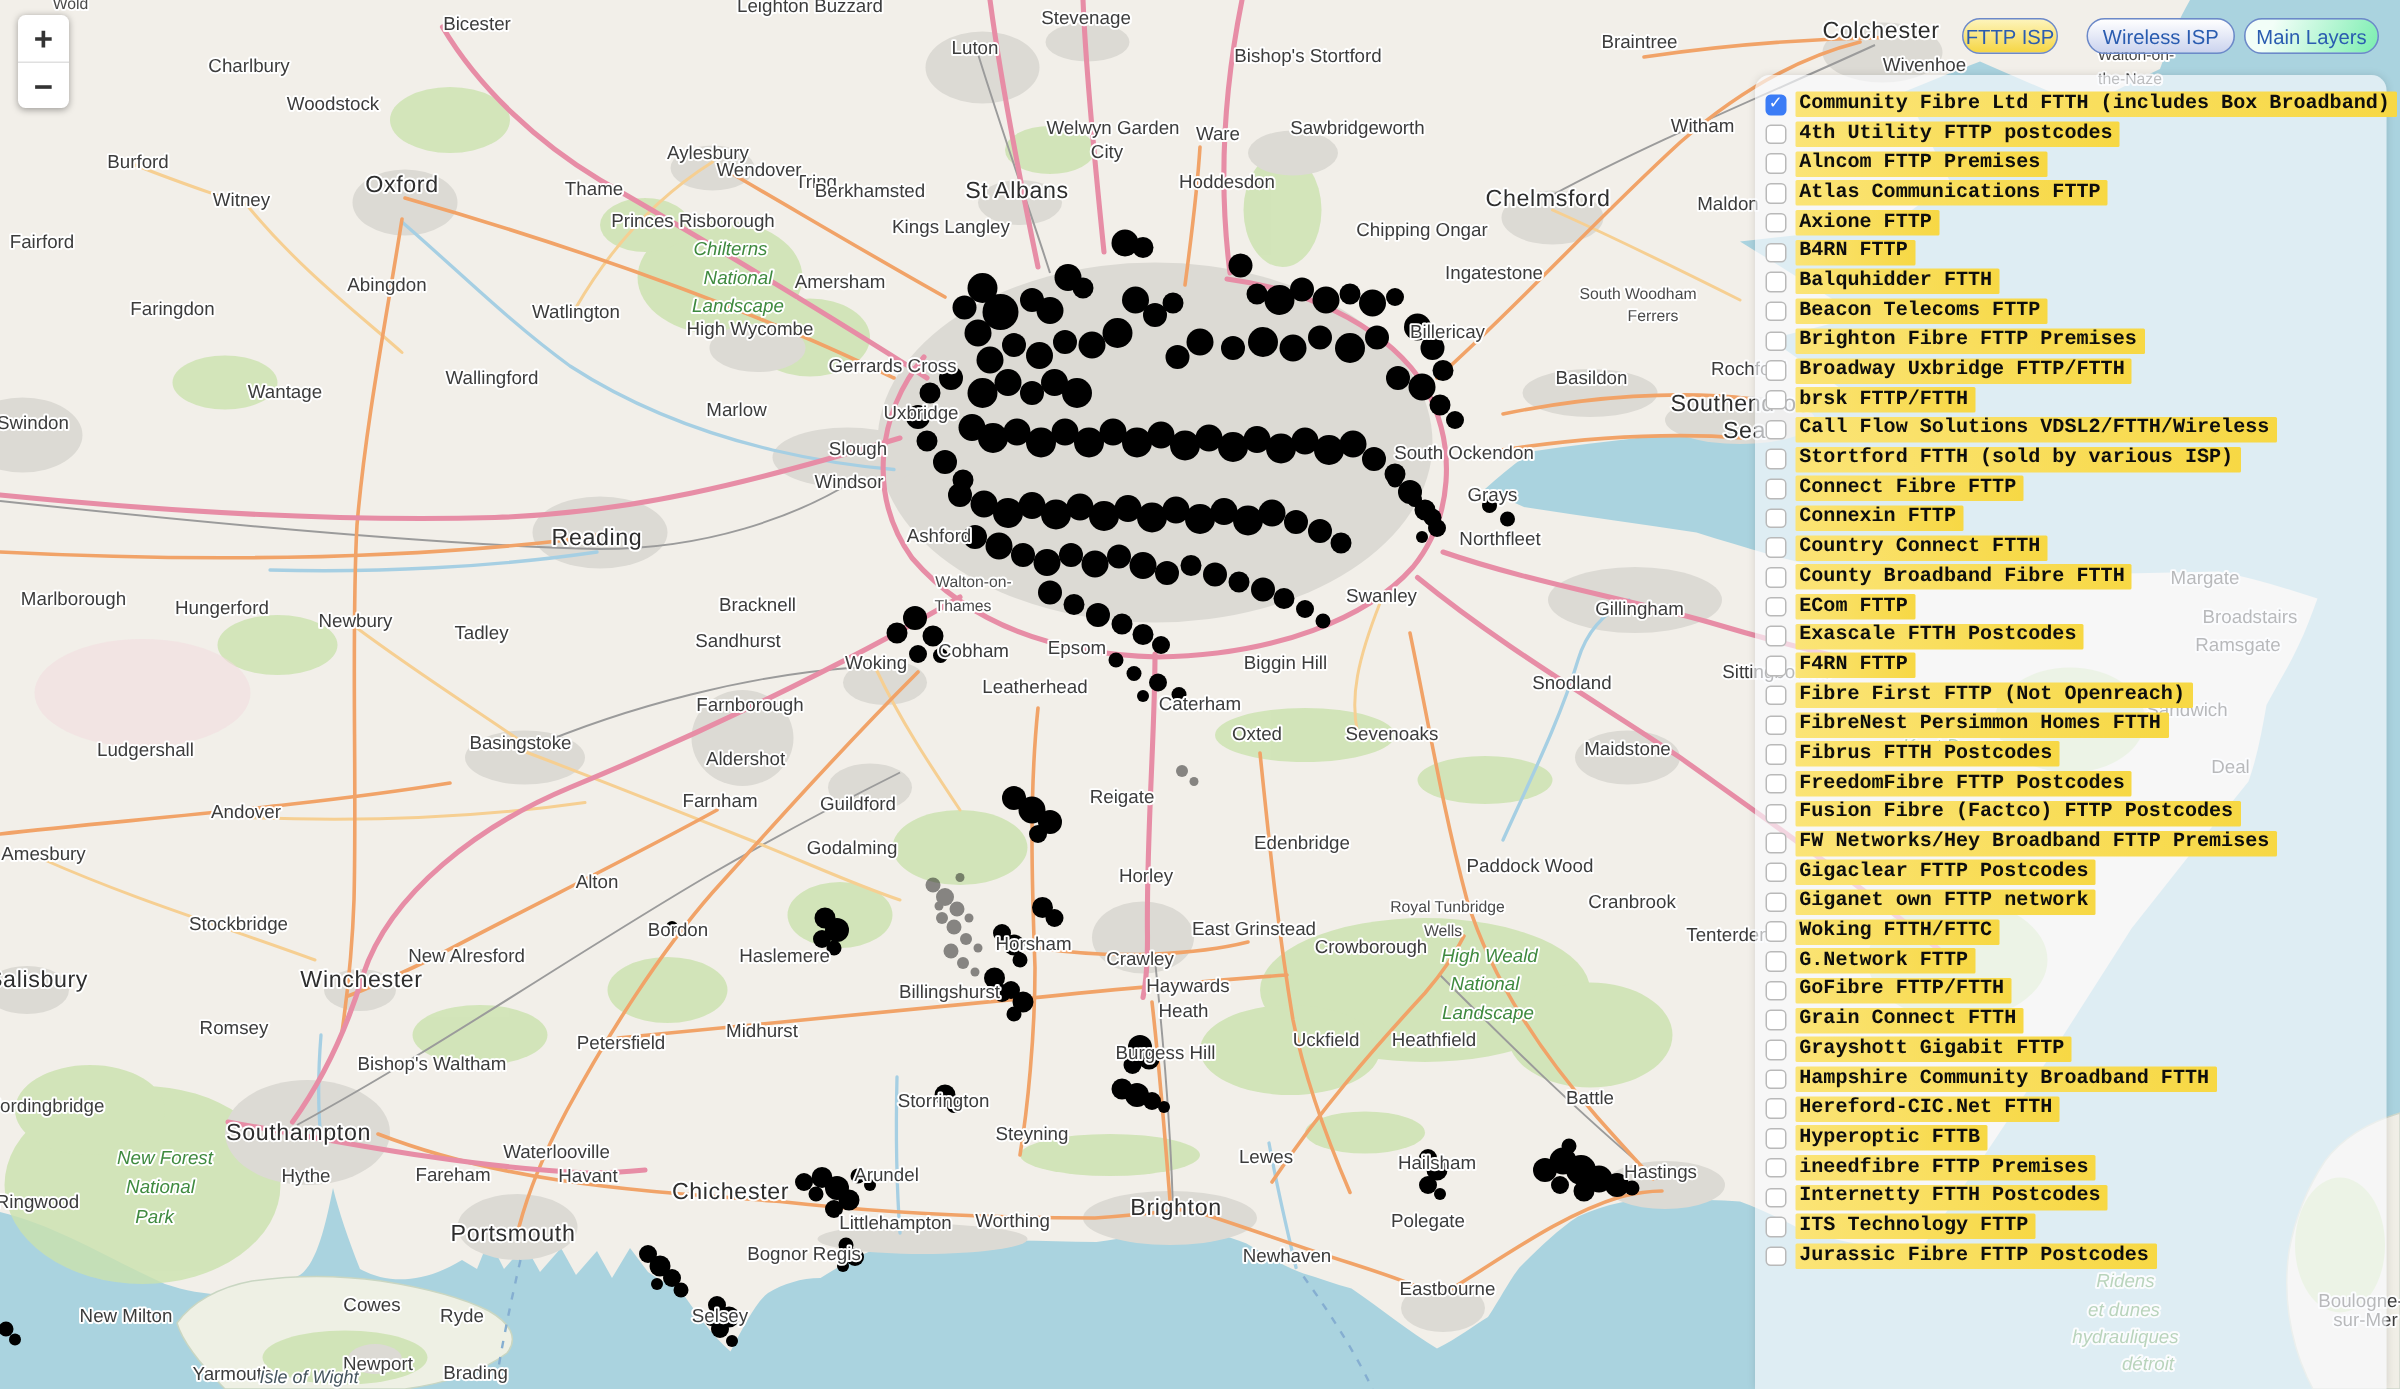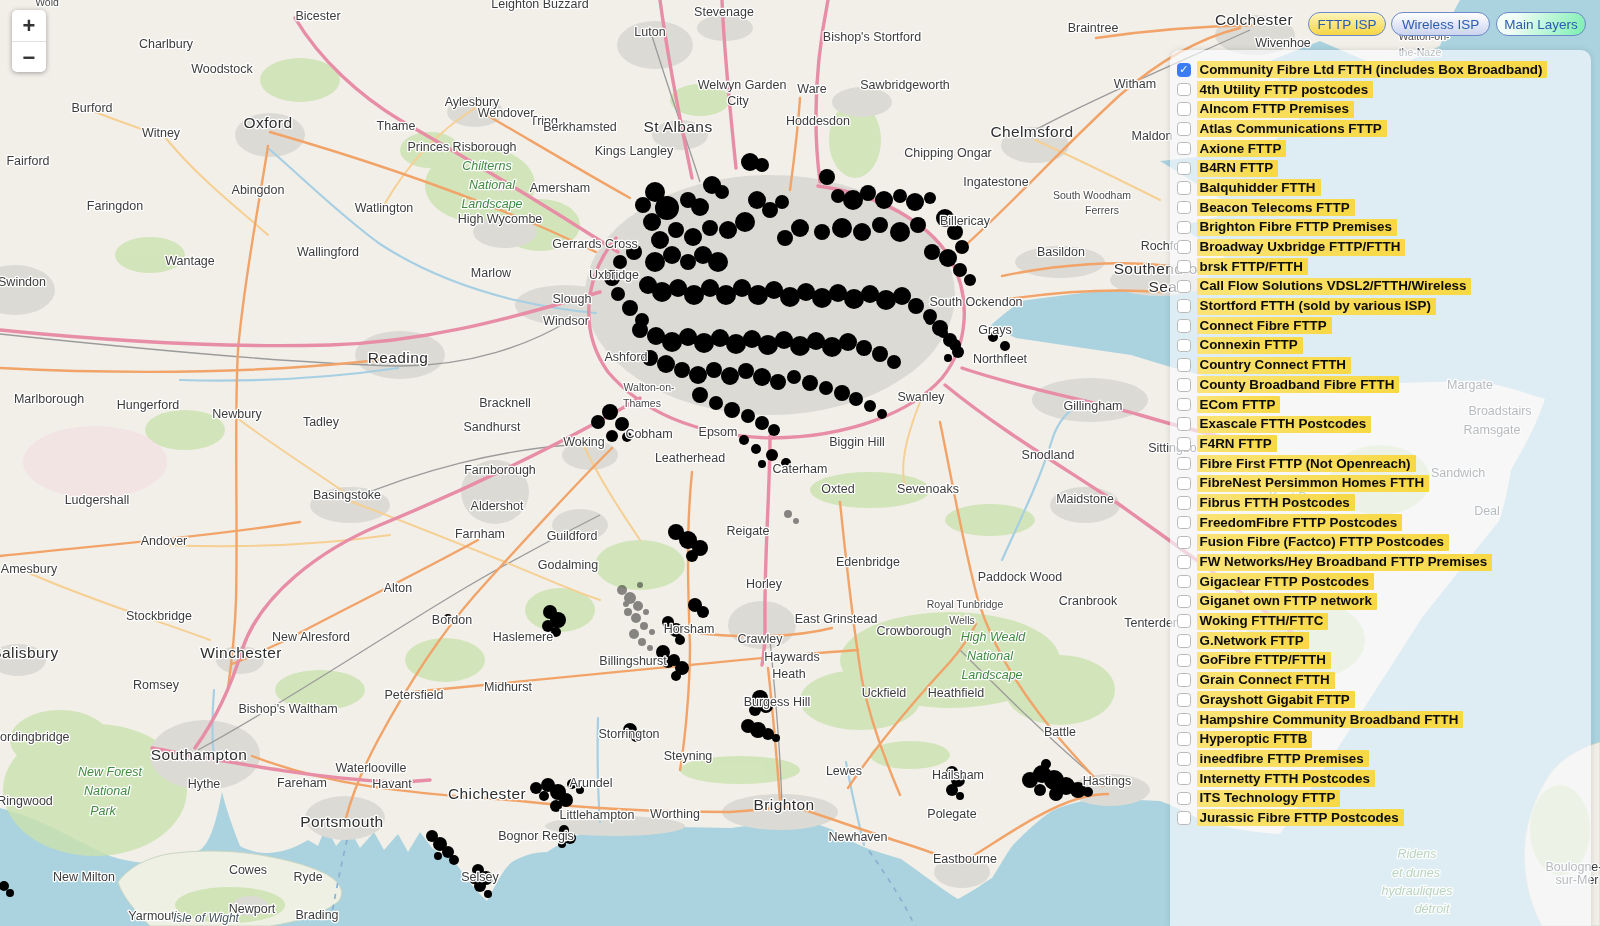--- a/index.html
+++ b/index.html
@@ -17,35 +17,35 @@
   
   #zoomctl{position:absolute;left:12px;top:10px;width:34px;height:62px;background:#fff;
     border-radius:5px;box-shadow:0 1px 5px rgba(0,0,0,.35);z-index:30;overflow:hidden;}
   #zoomctl .zb{width:34px;height:31px;display:flex;align-items:center;justify-content:center;
     font-size:22px;font-weight:bold;color:#333;cursor:pointer;user-select:none;line-height:1;}
   #zoomctl .zb:first-child{border-bottom:1px solid #e0e0e0;}
   
   .pill{position:absolute;top:12px;height:24px;border:1.6px solid #6c89c9;border-radius:13px;
     display:flex;align-items:center;justify-content:center;color:#2a5cb0;font-size:13.5px;
     font-weight:500;z-index:40;cursor:pointer;padding:0 12px;box-sizing:border-box;white-space:nowrap;}
-  #tab-fttp{left:1308px;width:78px;background:linear-gradient(180deg,#fdf4bb,#f6d644);}
+  #tab-fttp{left:1308px;width:64px;background:linear-gradient(180deg,#fdf4bb,#f6d644);}
   #tab-wireless{left:1391px;width:99px;background:linear-gradient(180deg,#ffffff,#cbd3ee);}
   #tab-main{left:1496px;width:90px;background:linear-gradient(115deg,#f2fef8 20%,#82efb4 95%);}
   
   #layer-panel{position:absolute;left:1170px;top:50px;width:421px;height:876px;
     background:rgba(249,251,253,0.66);border-radius:10px 10px 0 0;z-index:20;
     box-shadow:0 0 6px rgba(0,0,0,.12);}
   #layer-list{position:absolute;left:7px;top:10px;right:4px;}
   .row{display:flex;align-items:center;height:19.7px;cursor:pointer;}
   .cb{flex:0 0 13.5px;width:13.5px;height:13.5px;background:#fff;border:1px solid #b9b9b9;
     border-radius:3.5px;margin-right:6px;box-sizing:border-box;display:flex;align-items:center;
     justify-content:center;font-size:11px;color:#fff;font-weight:bold;line-height:1;}
   .cb.on{background:#3b7cf6;border-color:#3b7cf6;}
   .hl{font-weight:bold;font-size:13.4px;color:#0d0d0d;white-space:nowrap;
-    background:linear-gradient(90deg,#fbe476,#f7d844);padding:0.5px 5px 1.5px 3px;border-radius:1px;}
+    background:linear-gradient(90deg,#fbe476,#f7d844);padding:0.5px 5px 1.5px 3px;border-radius:1px;font-family:Liberation Mono, monospace;}
 </style>
 </head>
 <body>
 
 <div id="screen">
 
   <svg id="mapsvg" width="1600" height="926" viewBox="0 0 1600 926">
 
     <rect x="0" y="0" width="1600" height="926" fill="#f2efe9"></rect>
 
@@ -741,20 +741,24 @@
         <div class="row">
           <span class="cb"></span>
           <span class="hl">Grayshott Gigabit FTTP</span>
         </div>
         <div class="row">
           <span class="cb"></span>
           <span class="hl">Hampshire Community Broadband FTTH</span>
         </div>
         <div class="row">
           <span class="cb"></span>
+          <span class="hl">Hereford-CIC.Net FTTH</span>
+        </div>
+        <div class="row">
+          <span class="cb"></span>
           <span class="hl">Hyperoptic FTTB</span>
         </div>
         <div class="row">
           <span class="cb"></span>
           <span class="hl">ineedfibre FTTP Premises</span>
         </div>
         <div class="row">
           <span class="cb"></span>
           <span class="hl">Internetty FTTH Postcodes</span>
         </div>

